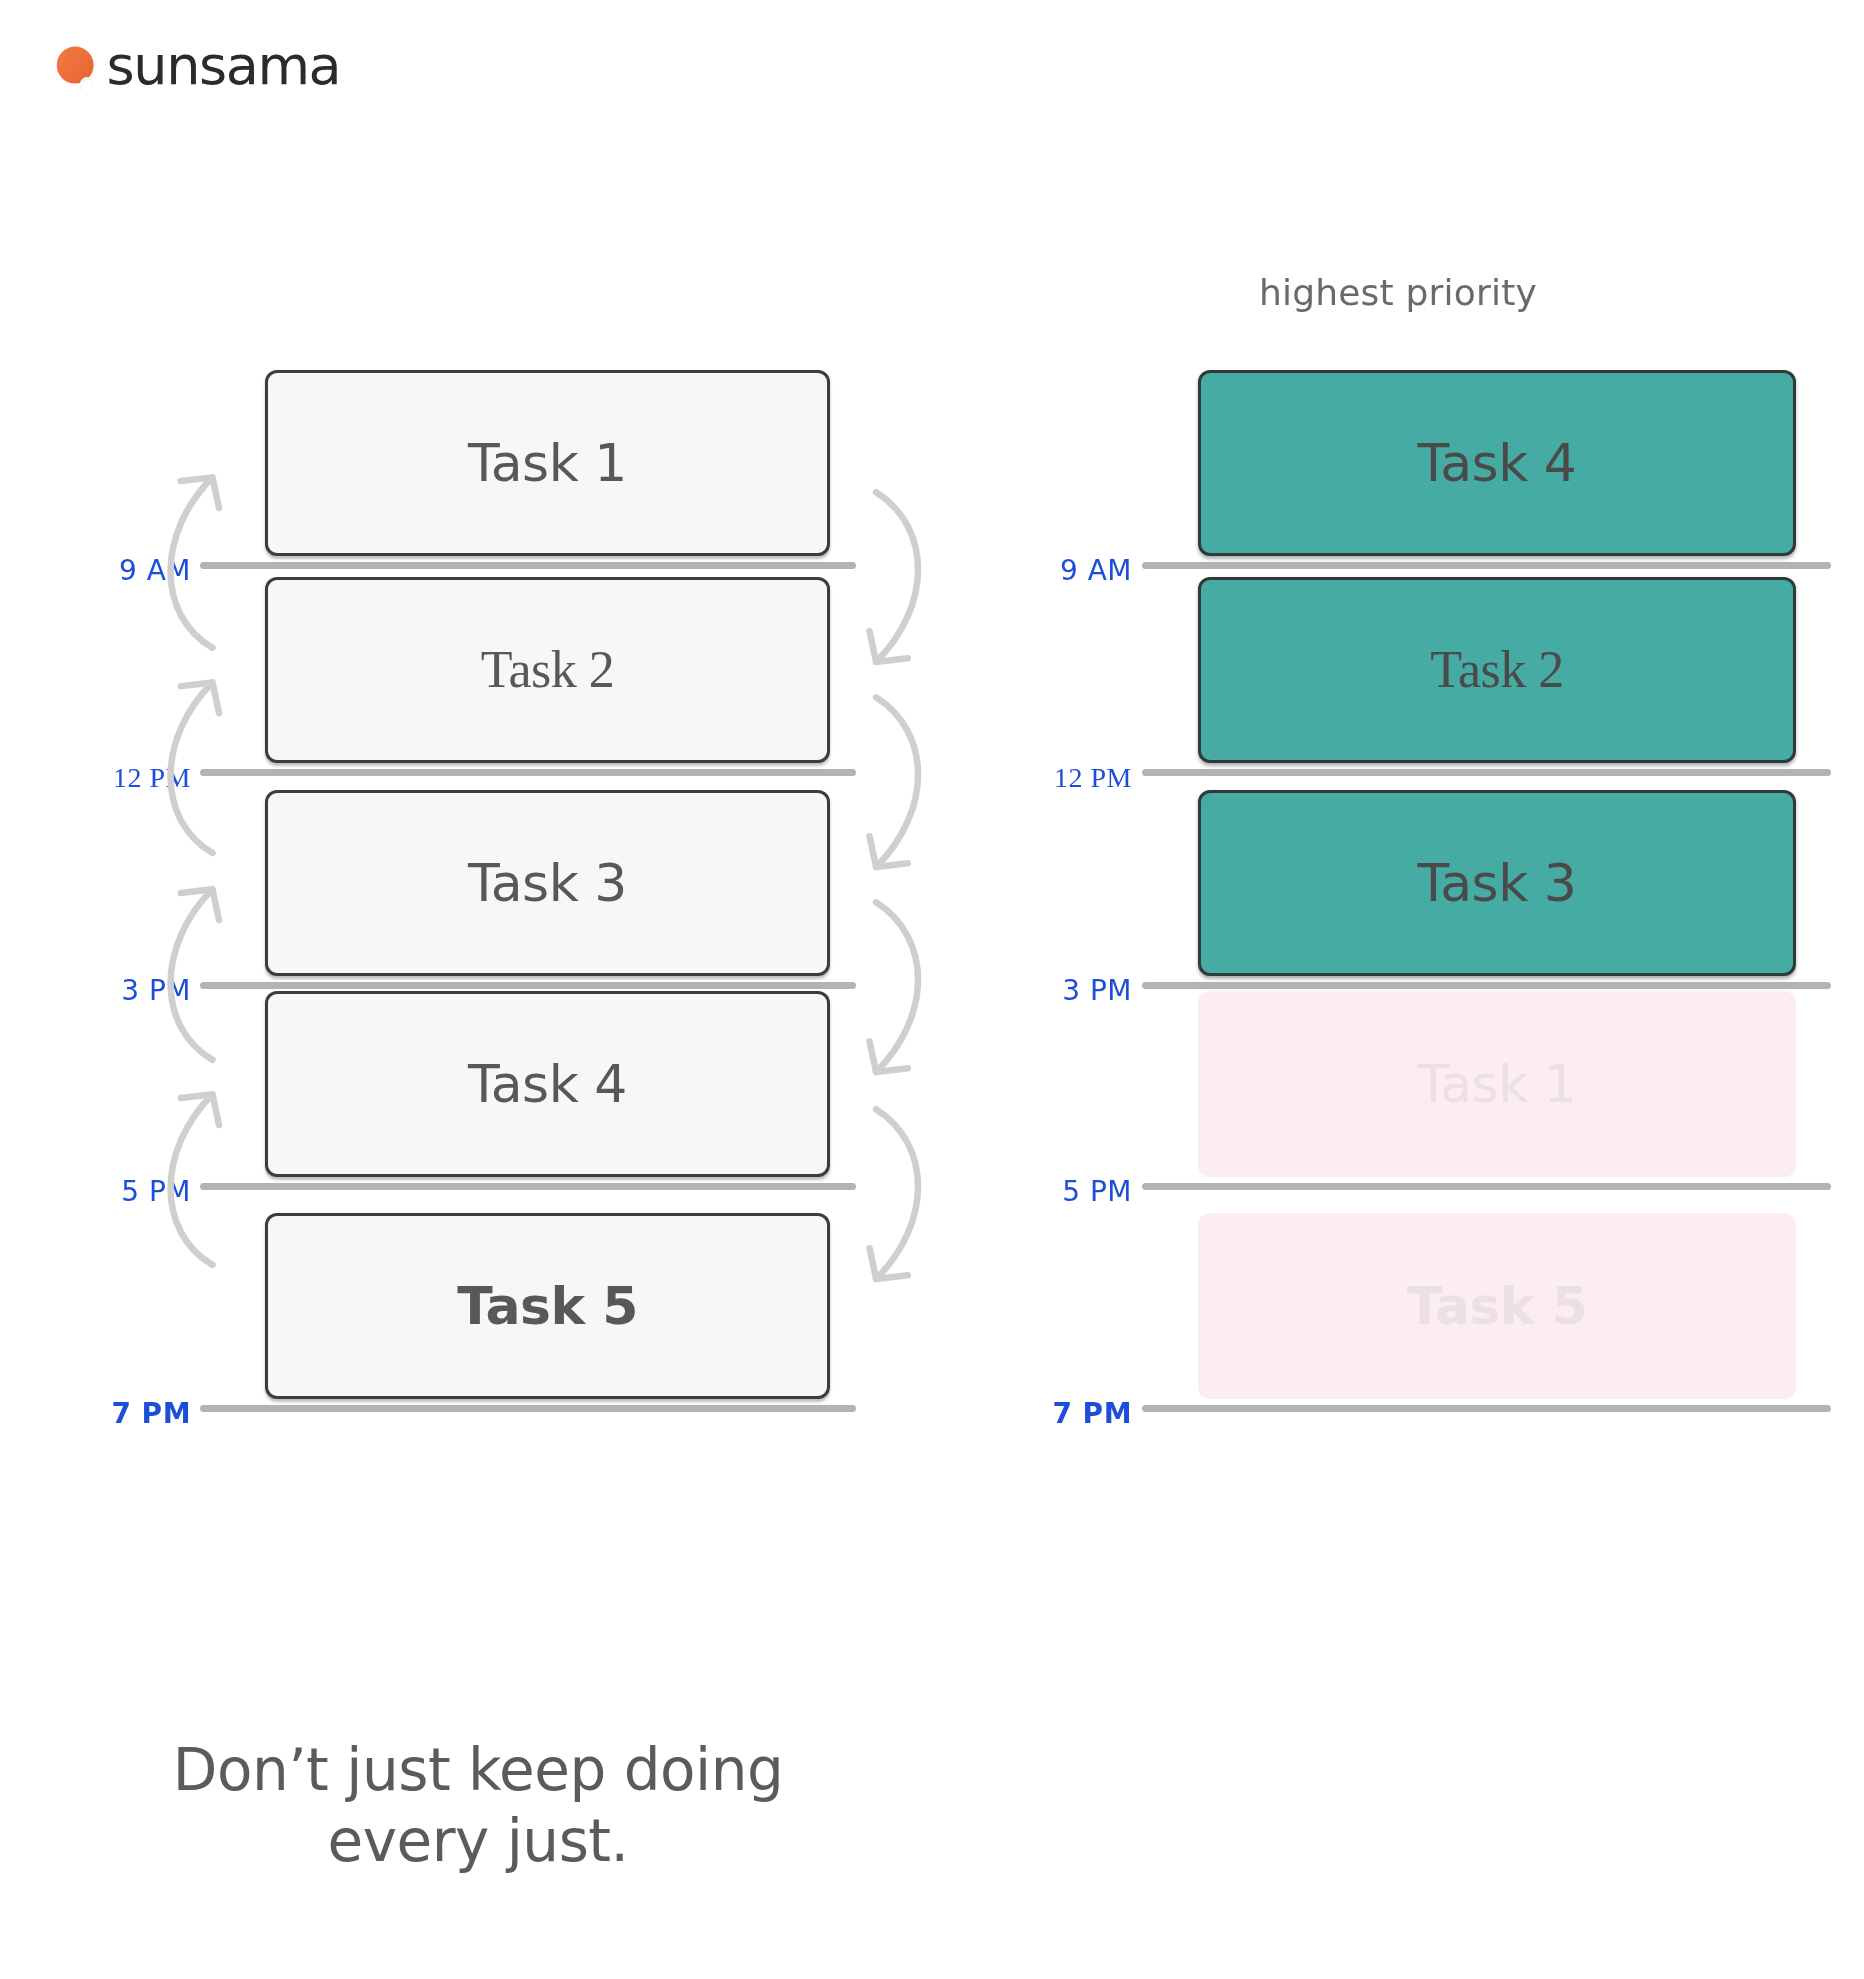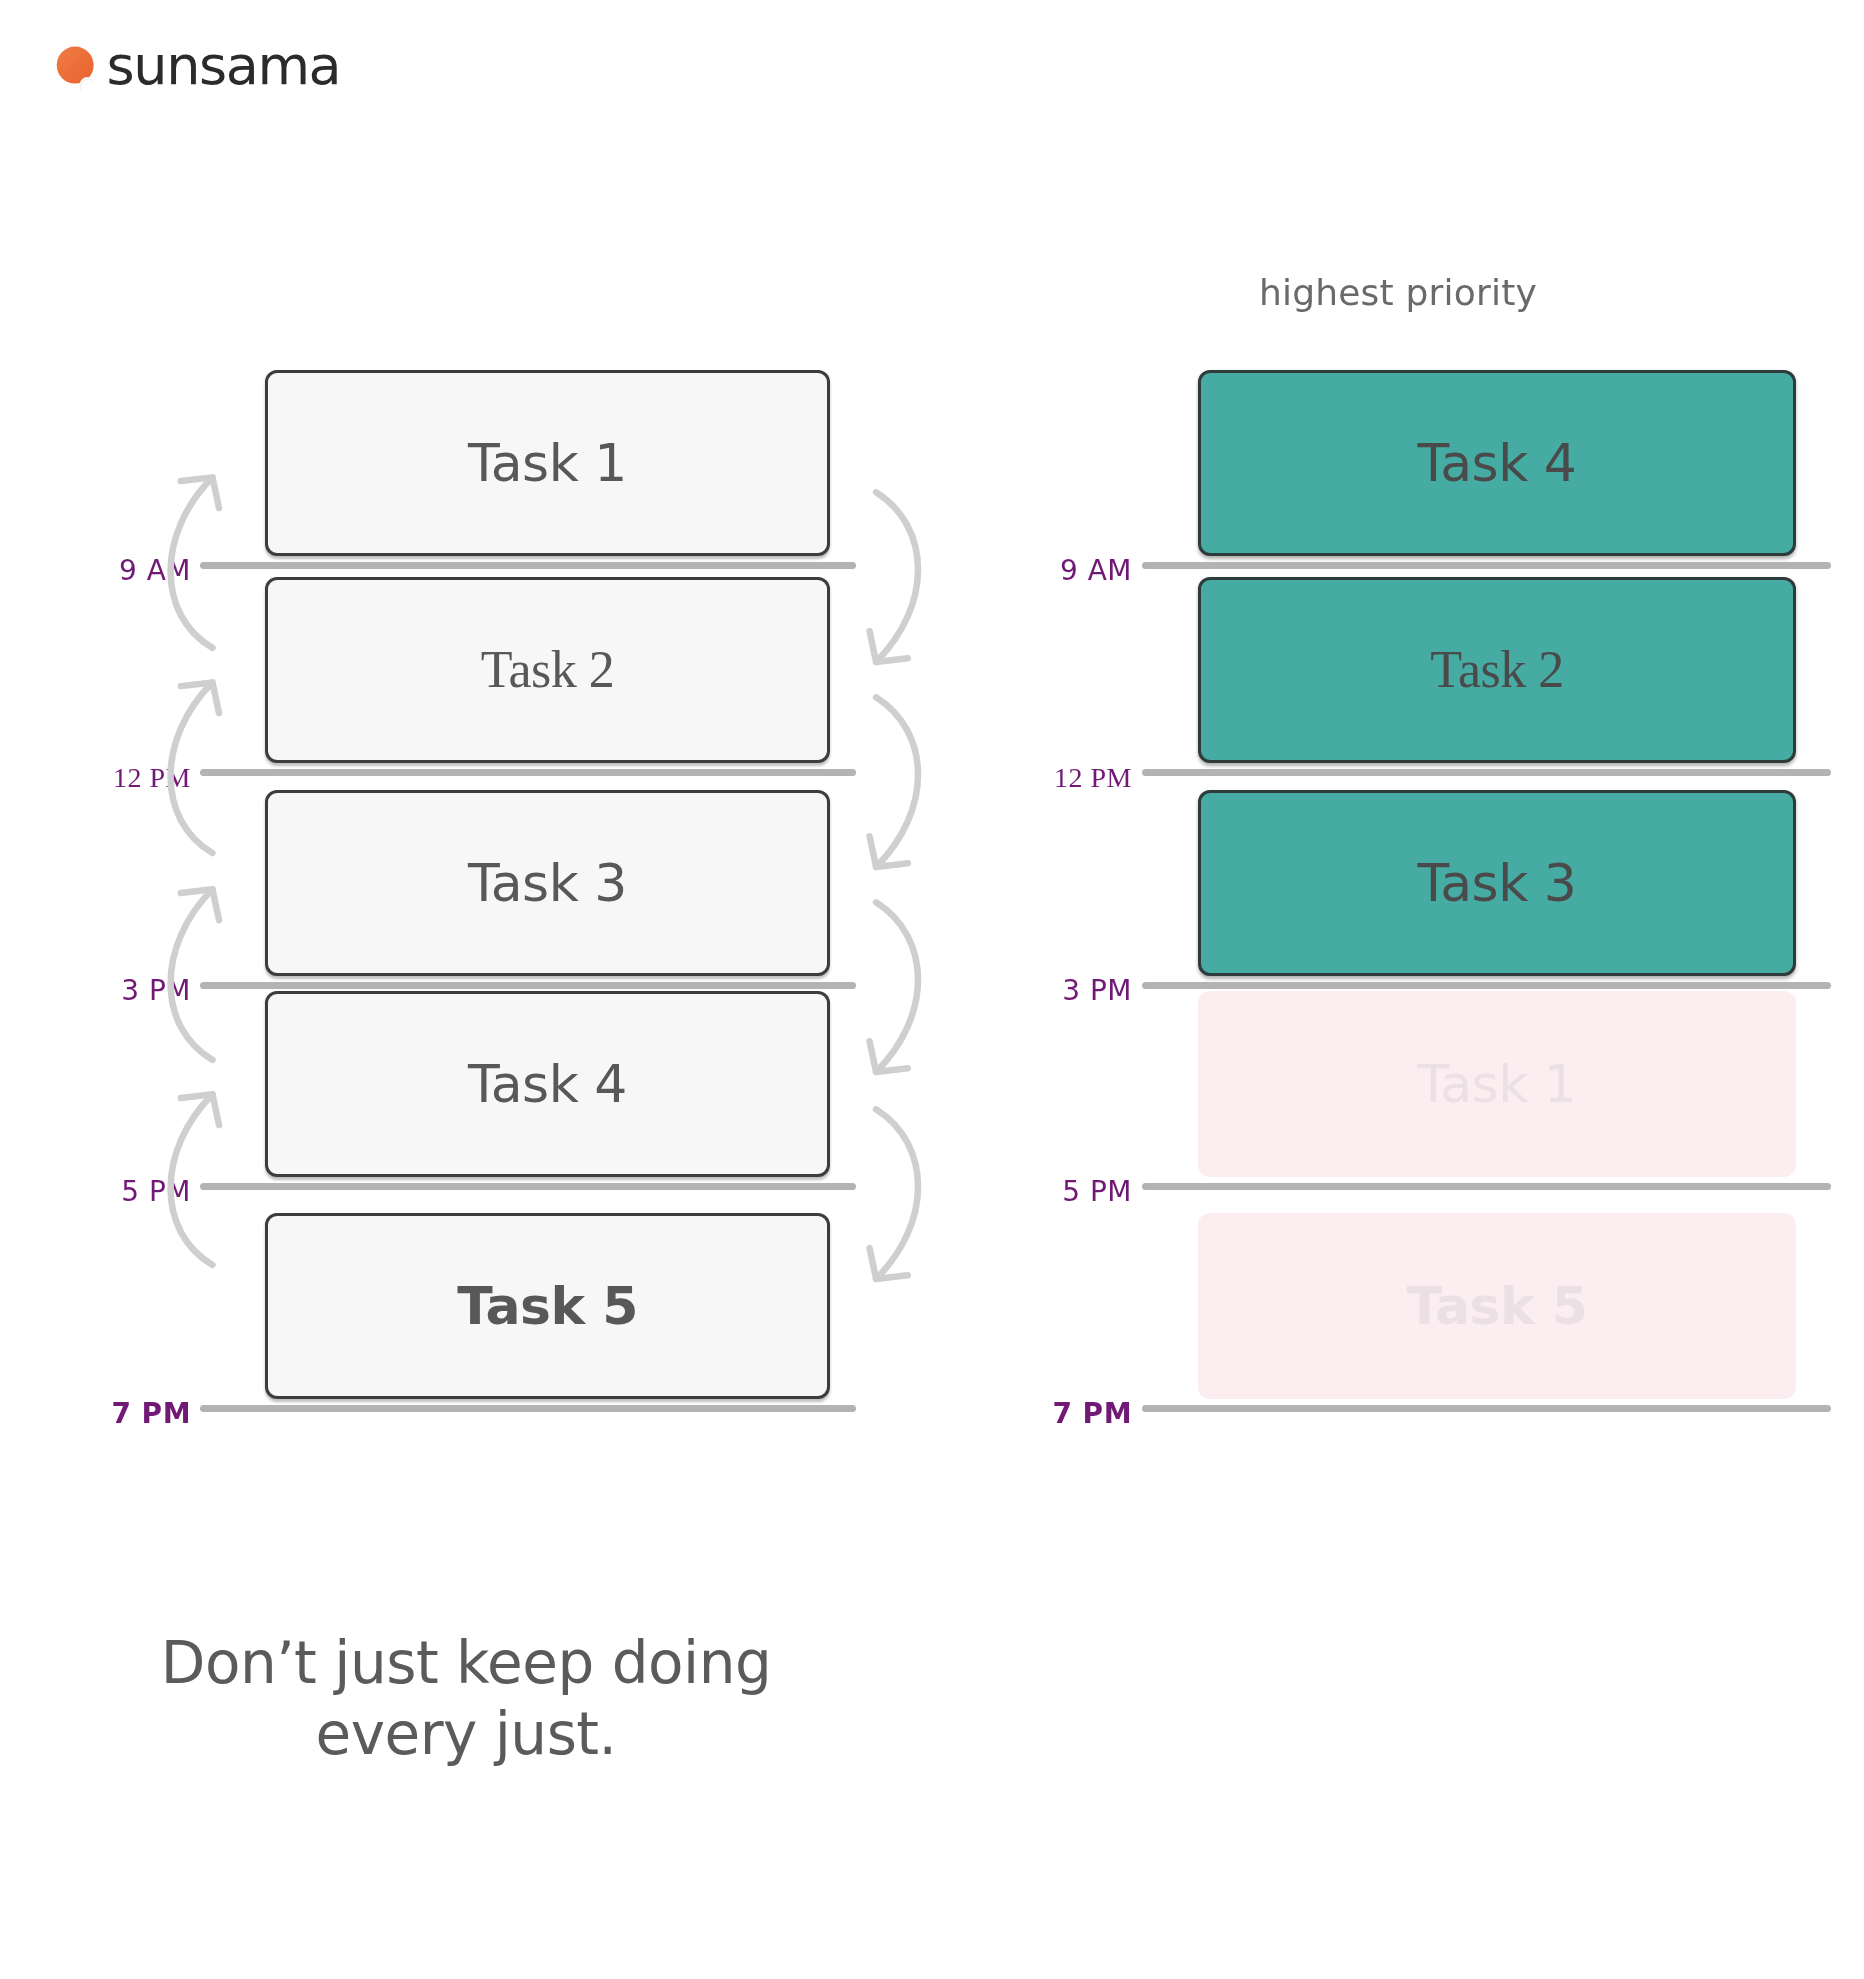--- a/index.html
+++ b/index.html
@@ -90,21 +90,21 @@
     border-radius: 3.7px;
     background: #b3b3b3;
   }
   #schedule-left .time-rule  { left: 79px;  right: 11.2px; }
   #schedule-right .time-rule { left: 47px;  right: 0px;  }
 
   .time-label {
     position: absolute;
     bottom: -17.7px;
     font-size: 28px;
-    color: #701a75;
+    color: #1d4ed8;
     letter-spacing: 0.5px;
     white-space: nowrap;
     text-align: right;
   }
   #schedule-left .time-label  { left: -65px; width: 135px; }
   #schedule-right .time-label { left: -98px; width: 135px; }
 
   
   .card {
     position: absolute;
@@ -153,21 +153,21 @@
   
   .caption {
     position: absolute;
     width: 932px;
     text-align: center;
     font-size: 58px;
     color: #5b5b5b;
     line-height: 1.22;
     letter-spacing: -0.5px;
   }
-  #caption-left  { left: 0;    top: 1628px; }
+  #caption-left  { left: 0;    top: 1735px; padding-left: 12px; }
 </style>
 </head>
 <body>
 
 <div id="logo">
   <div id="logo-mark">
     <svg viewBox="0 0 52 52" width="48" height="48">
       <defs>
         <linearGradient id="sunGrad" x1="0" y1="0" x2="1" y2="1">
           <stop offset="0%" stop-color="#f07c43"></stop>

